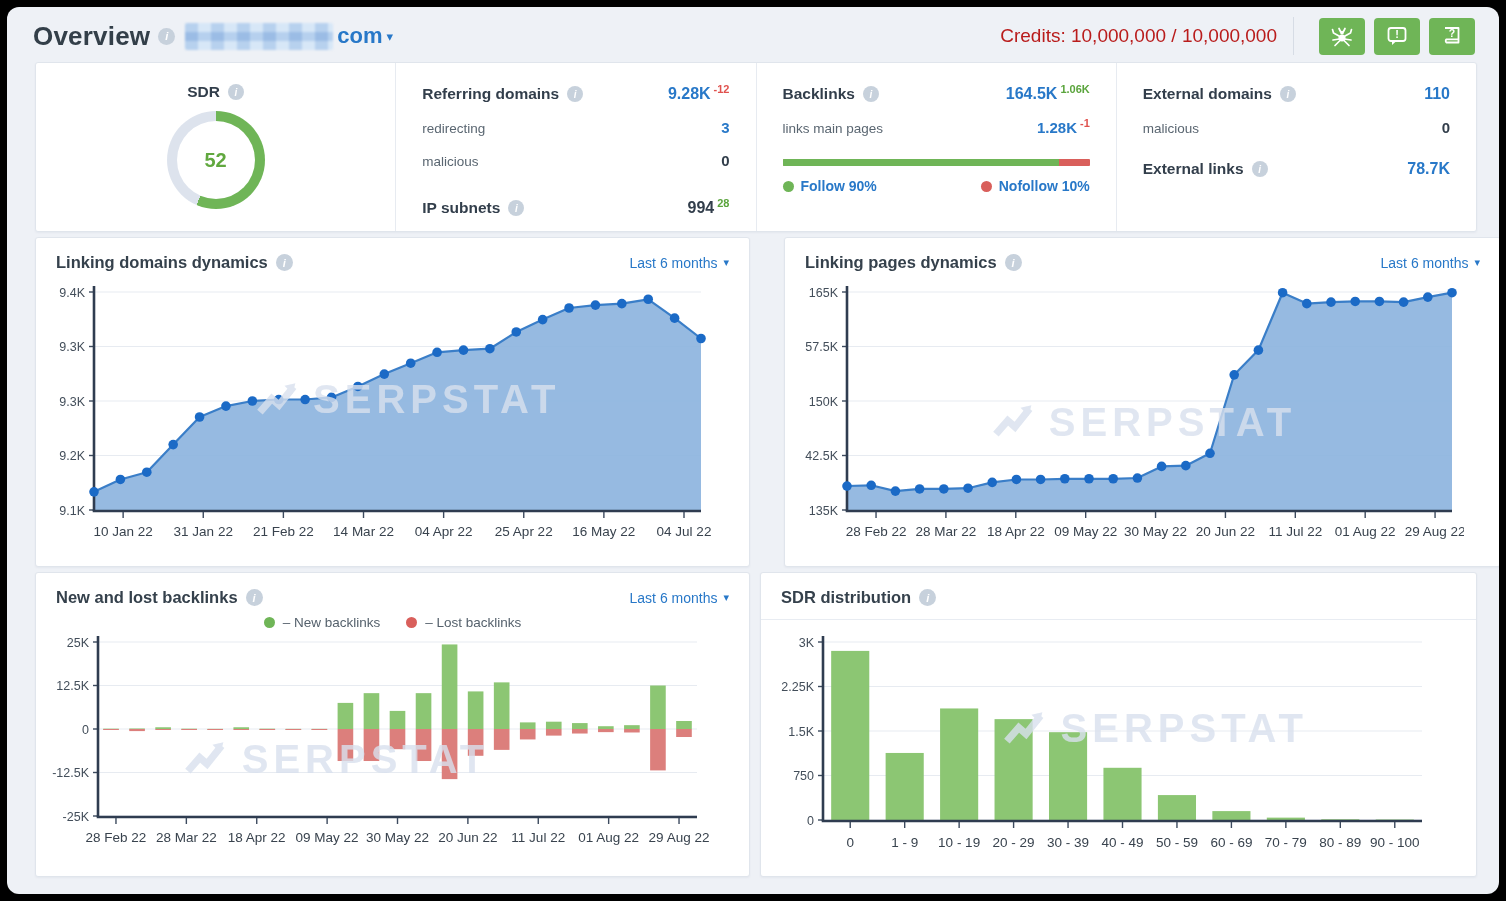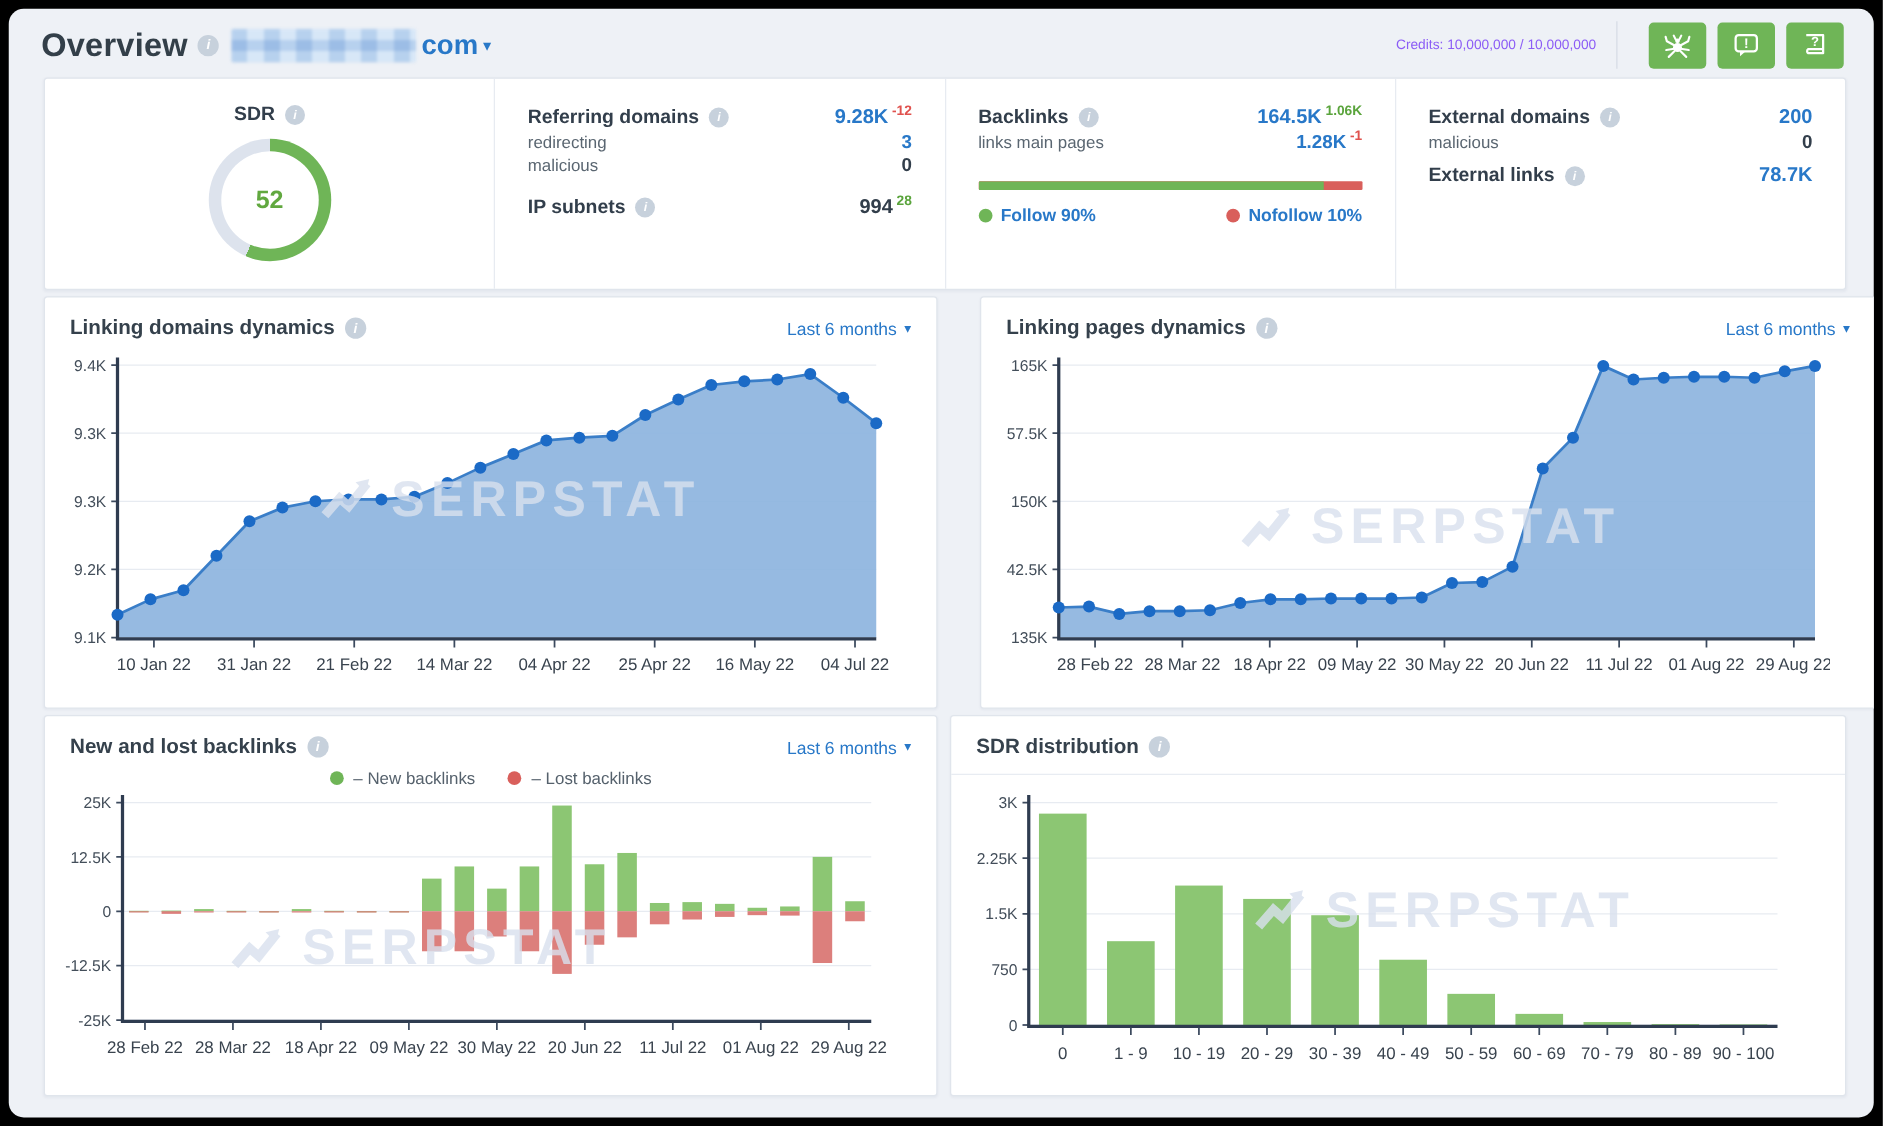--- a/index.html
+++ b/index.html
@@ -11,37 +11,37 @@
   .header { position:absolute; left:0; top:0; width:100%; height:58px; display:flex; align-items:center; padding:0 24px 0 26px; }
   .title { font-size:26px; font-weight:700; color:#333f49; letter-spacing:.2px; }
   .info { display:inline-flex; align-items:center; justify-content:center; width:17px; height:17px; border-radius:50%; background:#c7d1dc; color:#fff; font-size:11px; font-weight:700; font-style:italic; margin-left:8px; vertical-align:middle; cursor:pointer; }
   .domain-wrap { display:flex; align-items:center; margin-left:10px; cursor:pointer; }
   .domain-blur { width:148px; height:27px; border-radius:2px;
      background:repeating-linear-gradient(90deg,#b7d1ee 0 13px,#d7e7f7 13px 26px),repeating-linear-gradient(0deg,rgba(255,255,255,.45) 0 9px,rgba(170,200,235,.45) 9px 18px);
      background-blend-mode:multiply; filter:blur(1.2px); }
   .domain-suffix { font-size:22px; font-weight:700; color:#2878c8; margin-left:4px; }
   .caret { color:#2878c8; font-size:13px; margin-left:4px; }
   .header-right { margin-left:auto; display:flex; align-items:center; }
-  .credits { font-size:11px; color:#8b5cf6;margin-left:16px; }
+  .credits { font-size:19px; color:#b91c1c;margin-left:16px; }
   .vdiv { width:1px; height:38px; background:#d6dce5; margin:0 16px; }
   .gbtn { width:46px; height:37px; border-radius:4px; background:#6fb557; display:flex; align-items:center; justify-content:center; margin-left:9px; cursor:pointer; border:none; }
   .gbtn svg { display:block; }
 
   
   .card { position:absolute; background:#fff; border:1px solid #e0e5ec; border-radius:3px; box-shadow:0 1px 2px rgba(40,60,90,.05); }
   .card-head { display:flex; align-items:center; padding:15px 20px 0 20px; }
   .card-title { font-size:16.5px; font-weight:700; color:#35414c; }
   .range { margin-left:auto; font-size:14px; color:#2878c8; cursor:pointer; display:flex; align-items:center; gap:6px; }
   .range .caret { font-size:11px; margin-left:0; }
 
   
   .stats { display:flex; }
   .stat-col { flex:1 1 0; padding:20px 26px; border-right:1px solid #e7ebf1; position:relative; }
   .stat-col:last-child { border-right:none; }
-  .srow { display:flex; justify-content:space-between; align-items:baseline; margin-top:2px; }
+  .srow { display:flex; justify-content:space-between; align-items:baseline; margin-top:16px; }
   .srow.first { margin-top:2px; }
   .slabel { font-size:15.5px; font-weight:700; color:#323e4b; display:flex; align-items:center; }
   .slabel .info { width:16px; height:16px; font-size:10px; }
   .sublabel { font-size:13.5px; color:#5a6671; }
   .sval { font-size:16px; font-weight:700; color:#2878c8; }
   .sval.dark { color:#323e4b; }
   .sval.md { font-size:15px; }
   .sup { font-size:11px; font-weight:700; position:relative; top:-6px; margin-left:3px; }
   .sup.red { color:#e0524e; } .sup.green { color:#5aa43c; }
   .gap { height:14px; }
@@ -178,21 +178,21 @@
             </span>
       </div>
     </div>
 
     <div class="stat-col">
       <div class="srow first">
         <span class="slabel">
               <span>External domains</span>
               <span class="info">i</span>
             </span>
-        <span class="sval">200</span>
+        <span class="sval">110</span>
       </div>
       <div class="srow">
         <span class="sublabel">malicious</span>
         <span class="sval md dark">0</span>
       </div>
       <div class="gap" style="height:8px;"></div>
       <div class="srow">
         <span class="slabel">
               <span>External links</span>
               <span class="info">i</span>

